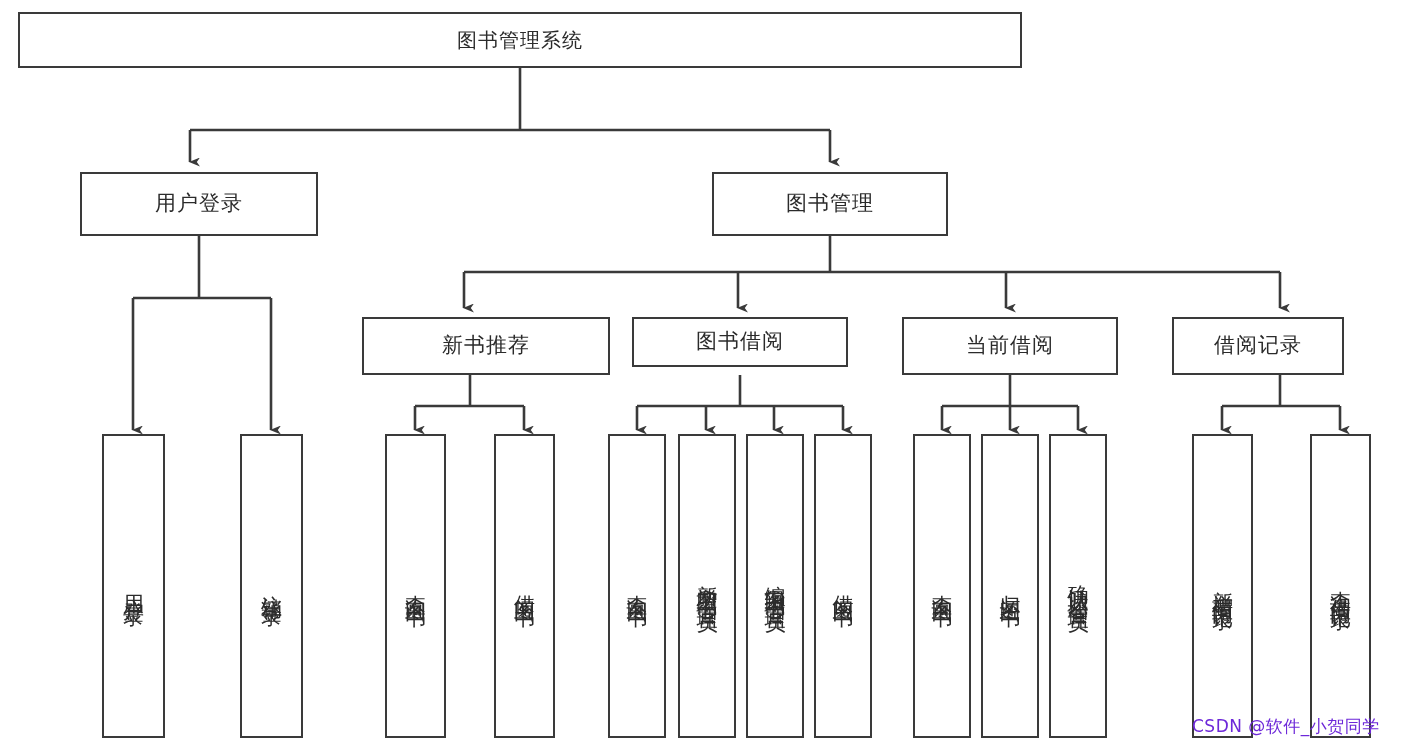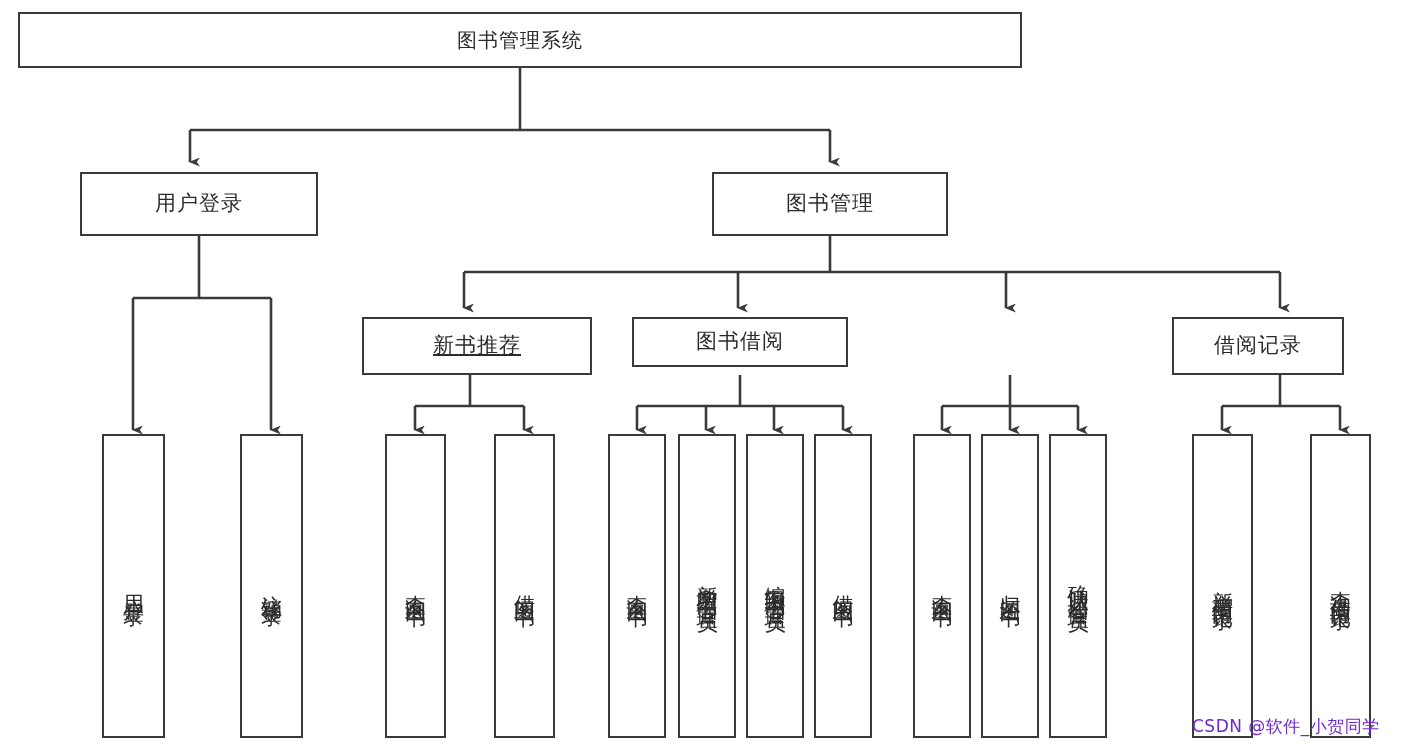--- a/index.html
+++ b/index.html
@@ -123,28 +123,31 @@
   </div>
 
   <div class="node node-h" style="left:80px; top:172px; width:238px; height:64px;">
     <span>用户登录</span>
   </div>
 
   <div class="node node-h" style="left:712px; top:172px; width:236px; height:64px;">
     <span>图书管理</span>
   </div>
 
-  <div class="node node-h" style="left:362px; top:317px; width:230px; height:58px;text-decoration:underline;">
+  <div class="node node-h" style="left:362px; top:317px; width:248px; height:58px;">
     <span>新书推荐</span>
   </div>
 
   <div class="node node-h" style="left:632px; top:317px; width:216px; height:50px;">
     <span>图书借阅</span>
   </div>
 
+  <div class="node node-h" style="left:902px; top:317px; width:216px; height:58px;">
+    <span>当前借阅</span>
+  </div>
 
   <div class="node node-h" style="left:1172px; top:317px; width:172px; height:58px;">
     <span>借阅记录</span>
   </div>
 
   <div class="node node-v" style="left:102px; top:434px; width:63px; height:304px;">
     <span>用户登录</span>
   </div>
 
   <div class="node node-v" style="left:240px; top:434px; width:63px; height:304px;">

